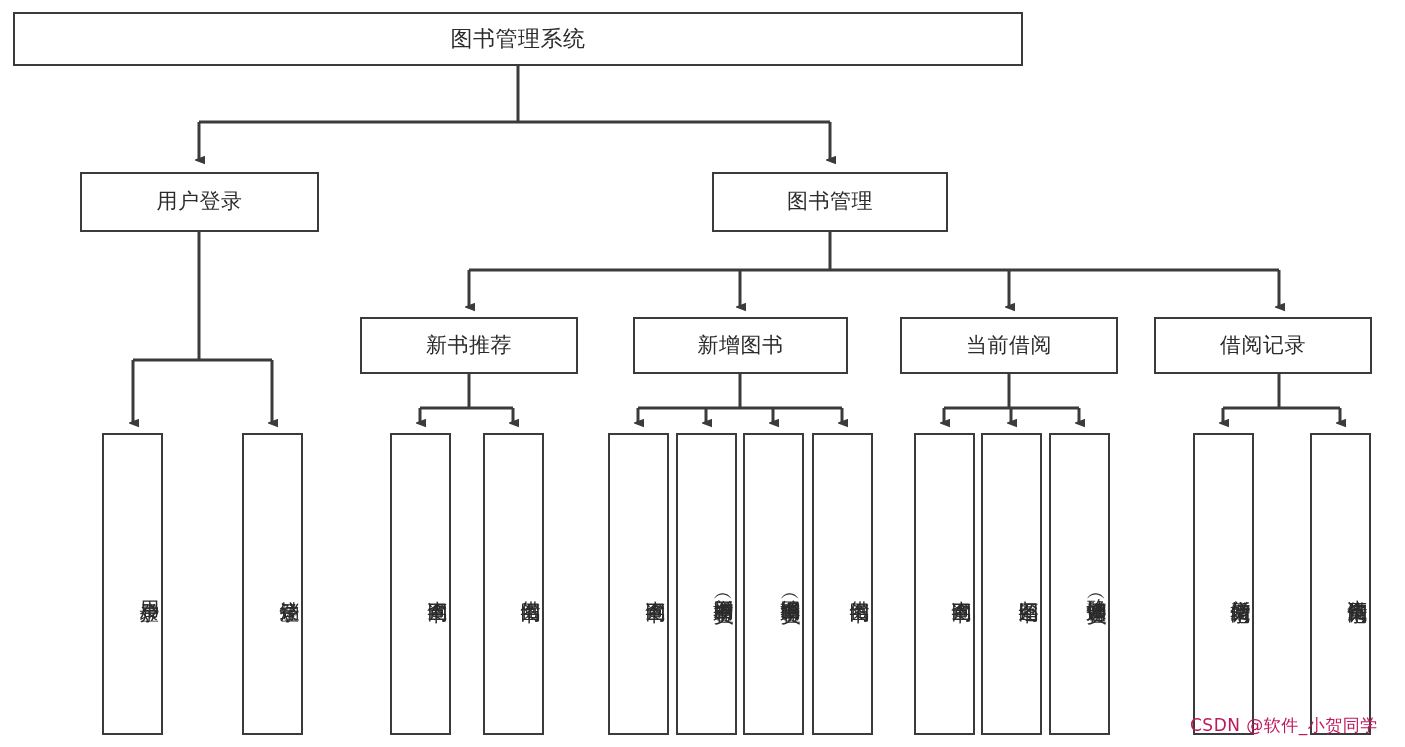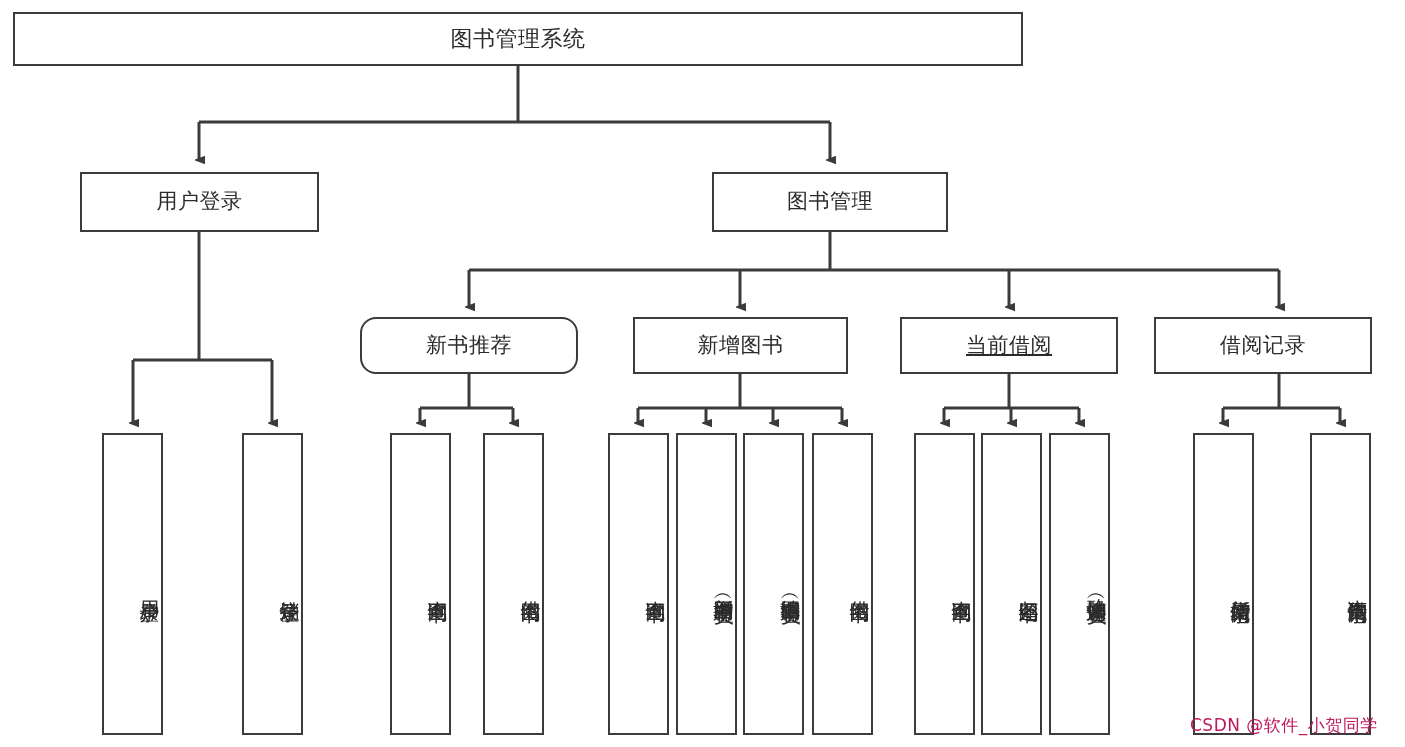--- a/index.html
+++ b/index.html
@@ -130,29 +130,29 @@
   </div>
 
   <div class="node node-h" style="left:80px; top:172px; width:239px; height:60px;">
     <span>用户登录</span>
   </div>
 
   <div class="node node-h" style="left:712px; top:172px; width:236px; height:60px;">
     <span>图书管理</span>
   </div>
 
-  <div class="node node-h" style="left:360px; top:317px; width:218px; height:57px;border-radius:16px;">
+  <div class="node node-h" style="left:360px; top:317px; width:218px; height:57px;">
     <span>新书推荐</span>
   </div>
 
   <div class="node node-h" style="left:633px; top:317px; width:215px; height:57px;">
     <span>新增图书</span>
   </div>
 
-  <div class="node node-h" style="left:900px; top:317px; width:218px; height:57px;text-decoration:underline;">
+  <div class="node node-h" style="left:900px; top:317px; width:218px; height:57px;">
     <span>当前借阅</span>
   </div>
 
   <div class="node node-h" style="left:1154px; top:317px; width:218px; height:57px;">
     <span>借阅记录</span>
   </div>
 
   <div class="node node-v" style="left:102px; top:433px; width:61px; height:302px;">
     <span class="vlabel">用户登录</span>
   </div>

